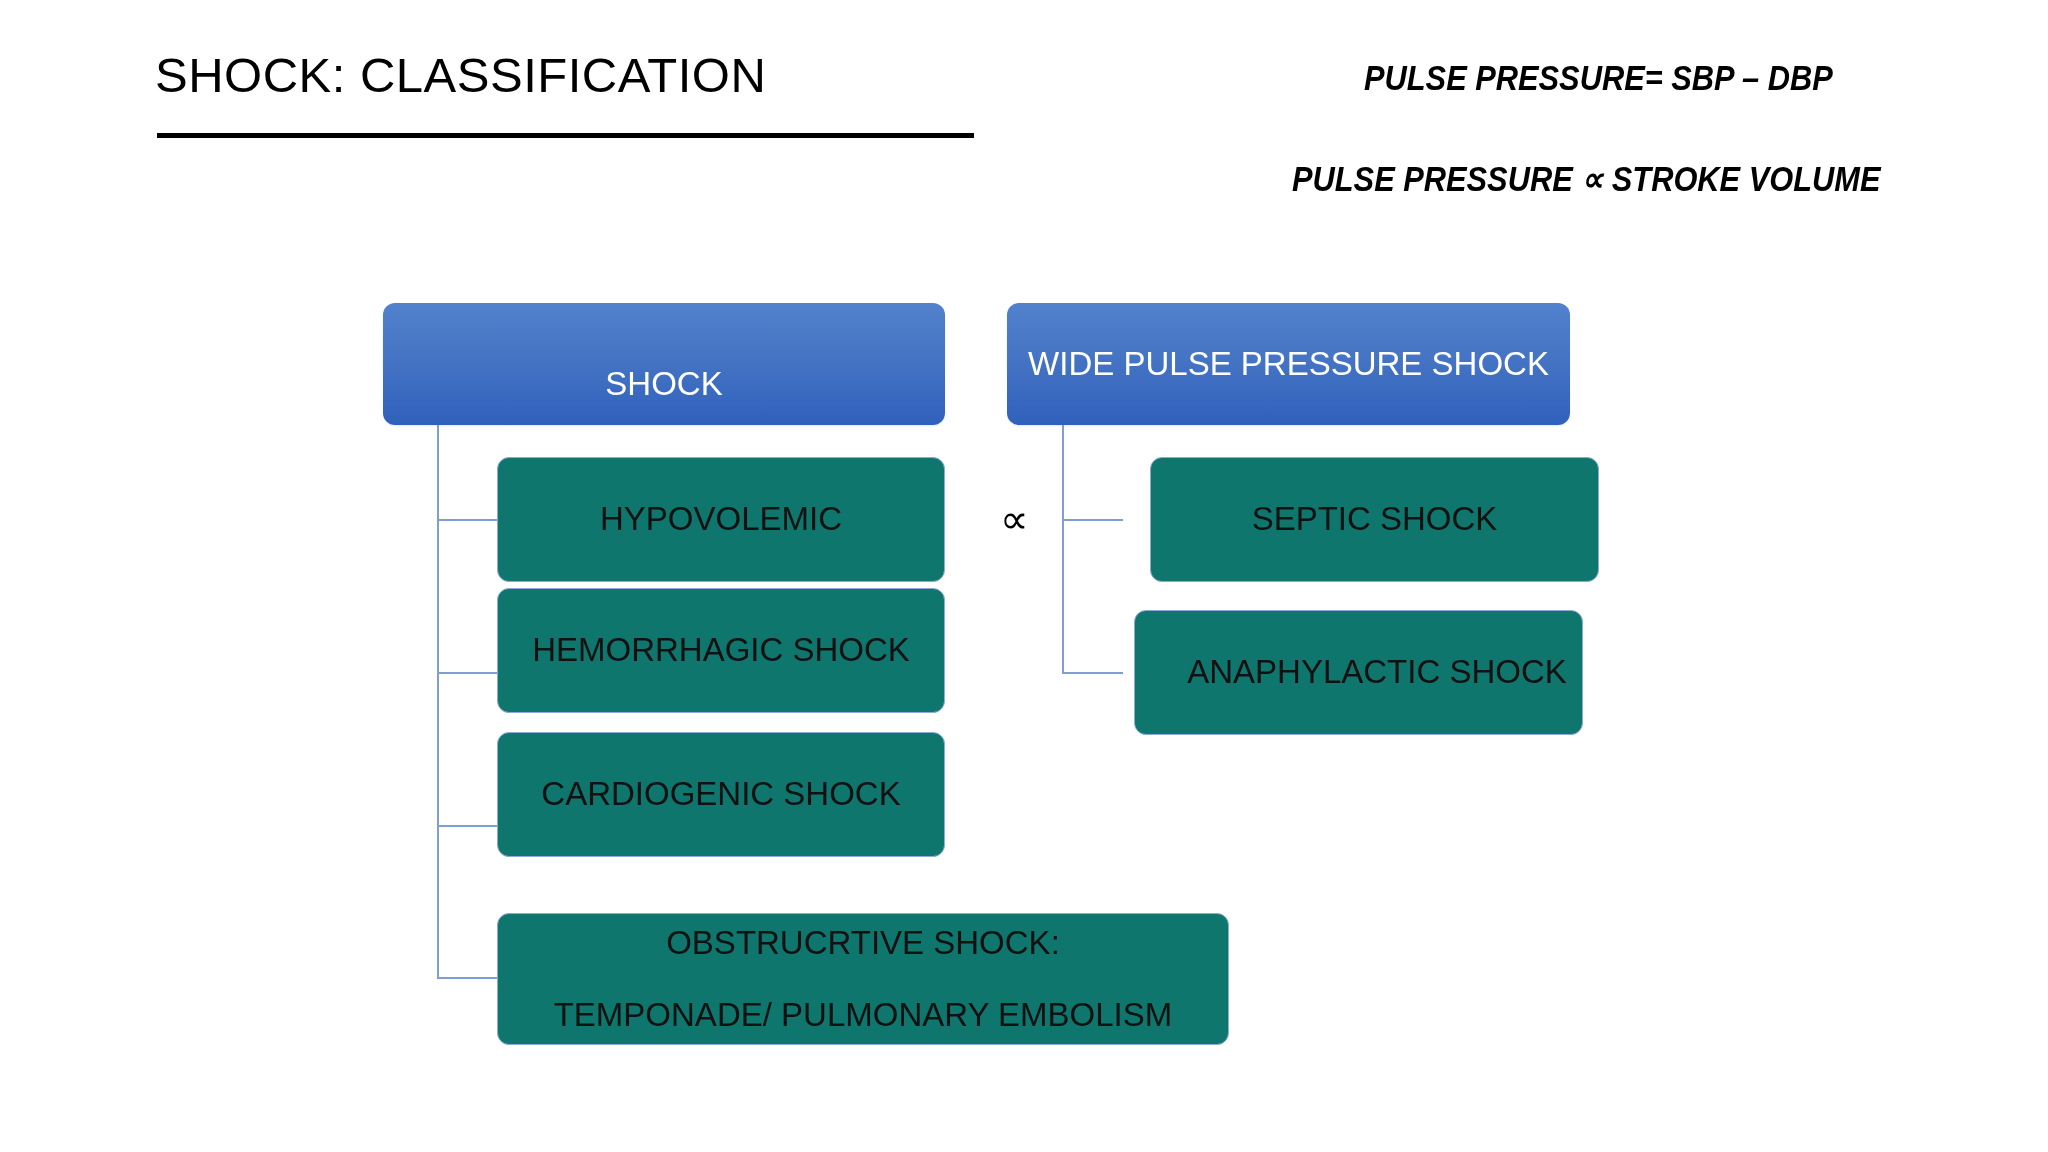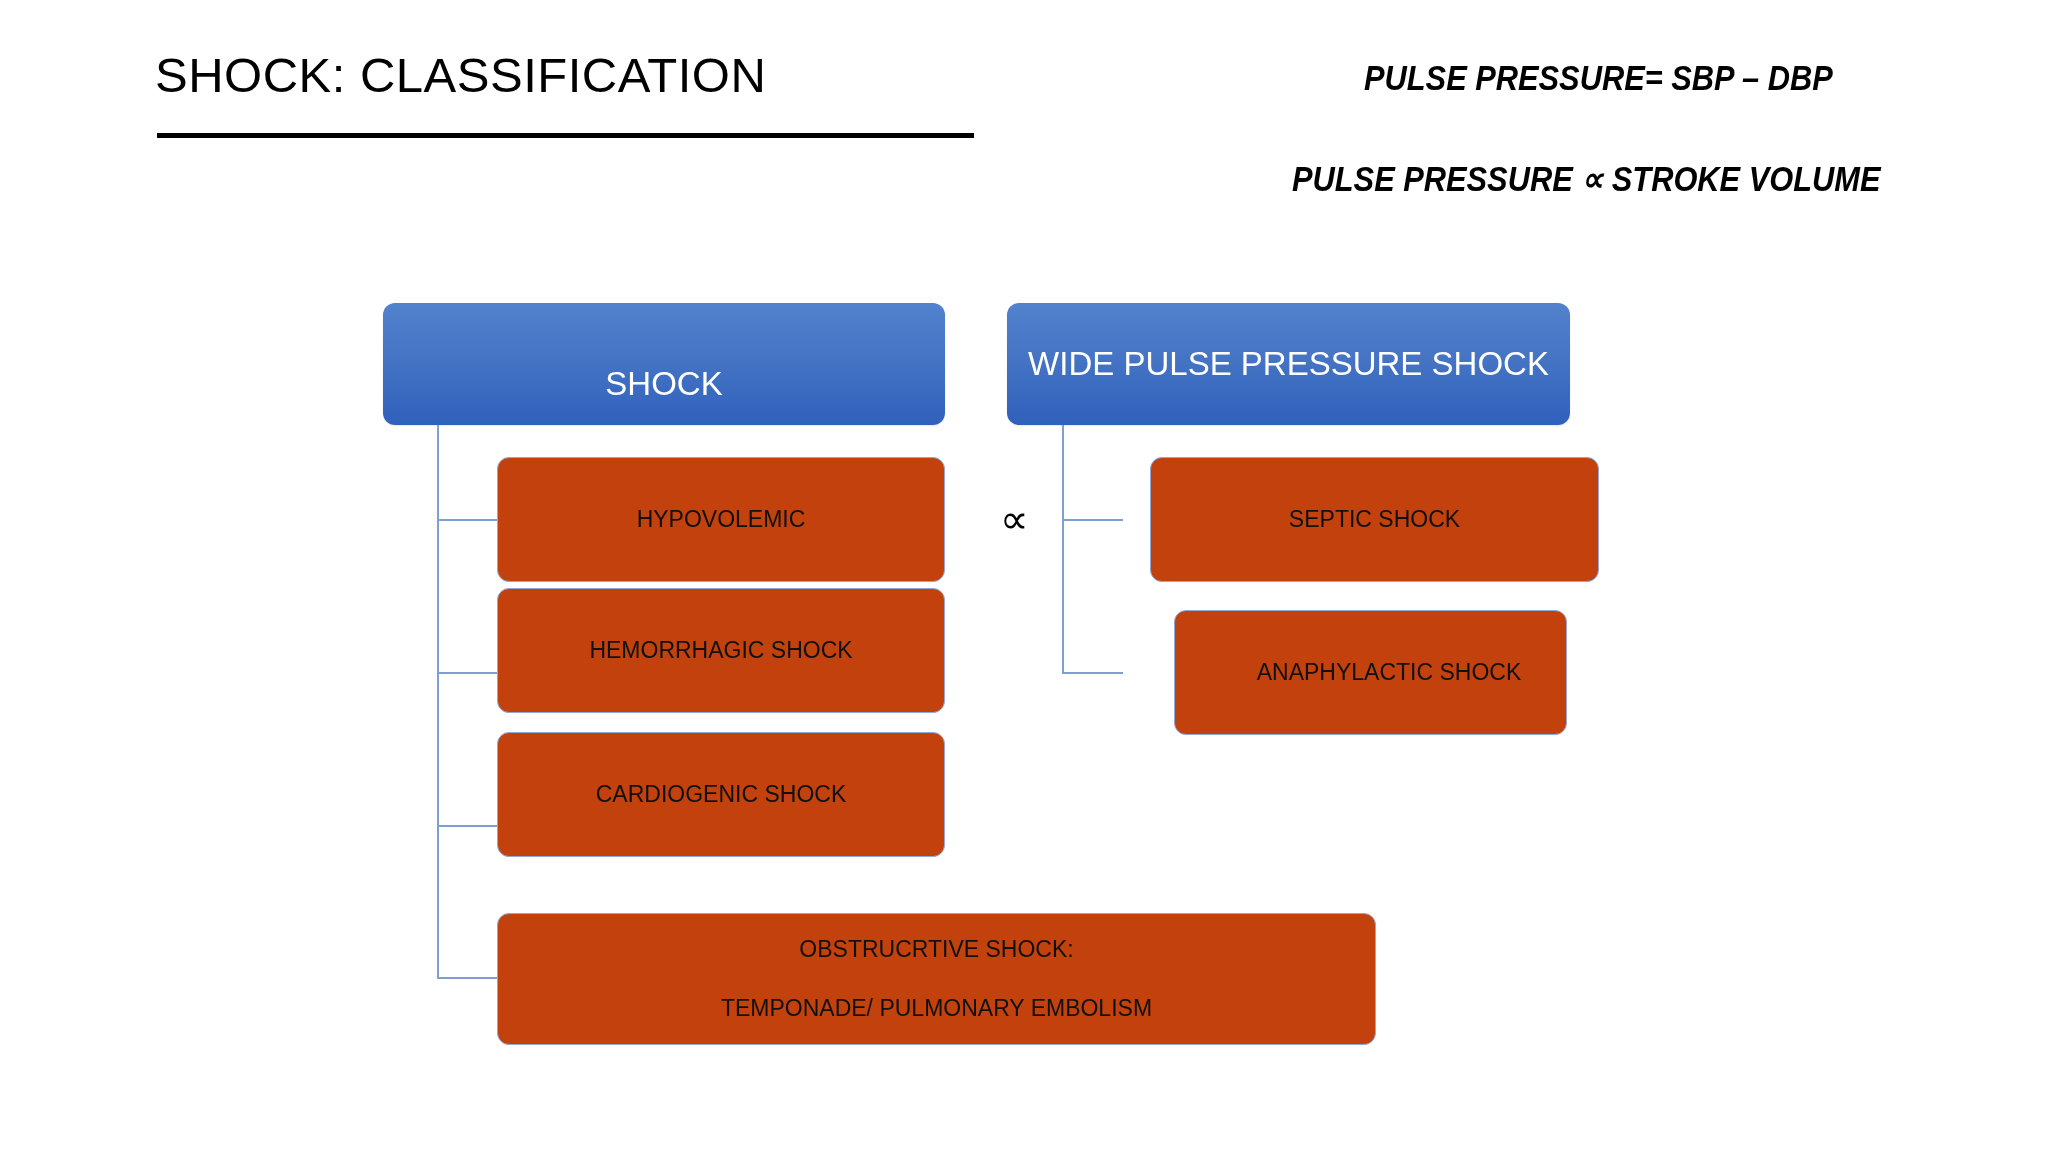--- a/index.html
+++ b/index.html
@@ -82,23 +82,23 @@
   .box-header {
     background: linear-gradient(180deg, #5281cd 0%, #4574c4 45%, #3a6ac0 75%, #2f60bb 100%);
     color: #ffffff;
     font-size: 33px;
     line-height: 1.22;
     border: none;
     box-shadow: 0 1px 2px rgba(0,0,0,0.10);
   }
 
   .box-leaf {
-    background: #c2410c;
+    background: #0f766e;
     color: #111111;
-    font-size: 23px;
+    font-size: 33px;
     line-height: 1.35;
     border: 1.6px solid #8fa9d8;
   }
 
   .box-leaf.two-line {
     flex-direction: column;
     justify-content: center;
   }
   .box-leaf.two-line .line {
     display: block;
@@ -156,37 +156,37 @@
   </div>
 
   <div class="box box-leaf" style="left:497px; top:588px; width:448px; height:125px;">
     <span>HEMORRHAGIC SHOCK</span>
   </div>
 
   <div class="box box-leaf" style="left:497px; top:732px; width:448px; height:125px;">
     <span>CARDIOGENIC SHOCK</span>
   </div>
 
-  <div class="box box-leaf two-line" style="left:497px; top:913px; width:879px; height:132px;justify-content:center;">
+  <div class="box box-leaf two-line" style="left:497px; top:913px; width:732px; height:132px;justify-content:center;">
     <span class="line">OBSTRUCRTIVE SHOCK:</span>
     <span class="line">TEMPONADE/ PULMONARY EMBOLISM</span>
   </div>
 
   <div class="prop-symbol">∝</div>
 
   <div class="box box-header" style="left:1007px; top:303px; width:563px; height:122px;">
     <span>WIDE PULSE PRESSURE SHOCK</span>
   </div>
 
   <div class="conn conn-v" style="left:1062px; top:425px; height:247px;"></div>
 
   <div class="conn conn-h" style="left:1062px; top:519px; width:61px;"></div>
   <div class="conn conn-h" style="left:1062px; top:672px; width:61px;"></div>
 
   <div class="box box-leaf" style="left:1122px; top:457px; width:449px; height:125px;margin-left:28px;">
     <span>SEPTIC SHOCK</span>
   </div>
 
-  <div class="box box-leaf" style="left:1174px; top:610px; width:393px; height:125px;padding-left:37px;">
+  <div class="box box-leaf" style="left:1134px; top:610px; width:449px; height:125px;padding-left:37px;">
     <span>ANAPHYLACTIC SHOCK</span>
   </div>
 
 </div>
 
 </body></html>

